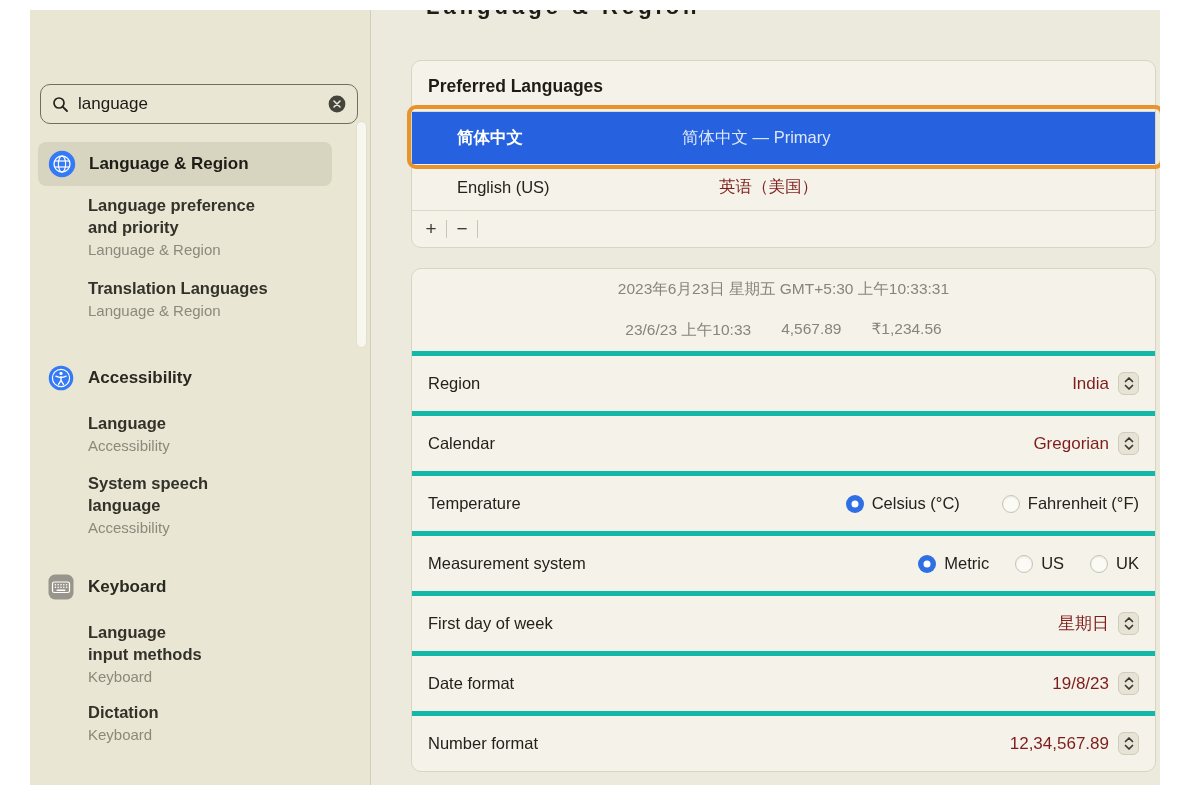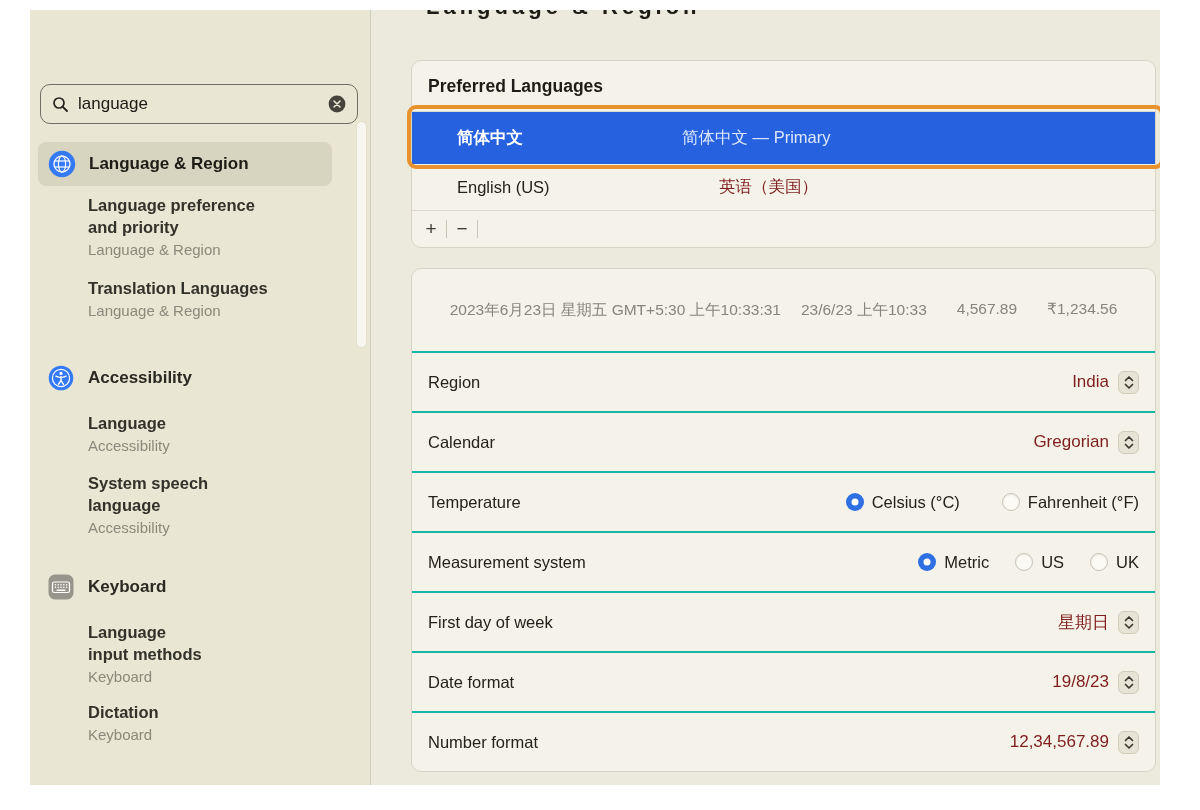--- a/index.html
+++ b/index.html
@@ -47,24 +47,24 @@
   .primary .lname { color:#ffffff; font-weight:600; }
   .primary .ldetail { color:rgba(255,255,255,0.85); }
   .secondary .ldetail { color:#7f1d1d; }
 
   .g1-foot { height:36px; display:flex; align-items:center; padding-left:4px; }
   .pm-btn { width:30px; height:36px; background:none; border:none; font-size:19px; color:#3e3d35; cursor:pointer; font-family:inherit; }
   .vsep { width:1px; height:18px; background:#c9c6b6; }
 
   .annotation { position:absolute; left:36px; top:95px; width:757px; height:64px; border:4px solid #e8932e; border-radius:9px; z-index:5; pointer-events:none; }
 
-  .preview { height:82px; display:flex; flex-direction:row; justify-content:center; align-items:center; gap:20px; color:#87857a; font-size:15.5px; }
+  .preview { height:82px; display:flex; flex-direction:column; justify-content:center; align-items:center; gap:20px; color:#87857a; font-size:15.5px; }
   .pline2 { display:flex; gap:30px; }
 
-  .srow { height:60px; display:flex; align-items:center; padding:0 16px; border-top:2px solid #14b8a6; font-size:16.5px; color:#23221c; }
+  .srow { height:60px; display:flex; align-items:center; padding:0 16px; border-top:5px solid #14b8a6; font-size:16.5px; color:#23221c; }
   .rwrap { margin-left:auto; display:flex; align-items:center; gap:9px; }
   .sval { font-size:17px; color:#7f1d1d; }
   .stepper { width:21px; height:23px; background:#e7e4d5; border:1px solid #cfccbc; border-radius:6px; display:flex; align-items:center; justify-content:center; cursor:pointer; }
 
   .ropt { display:flex; align-items:center; gap:8px; margin-left:26px; cursor:pointer; }
   .radio { width:18px; height:18px; border-radius:50%; position:relative; flex:none; }
   .radio.on { background:#2f6fe4; }
   .radio.on::after { content:""; position:absolute; width:7px; height:7px; background:#fff; border-radius:50%; top:50%; left:50%; transform:translate(-50%,-50%); }
   .radio.off { background:#fbfaf4; border:1px solid #c6c3b4; box-shadow:inset 0 1px 2px rgba(0,0,0,0.08); }
   .rlabel { font-size:16.5px; color:#23221c; }

